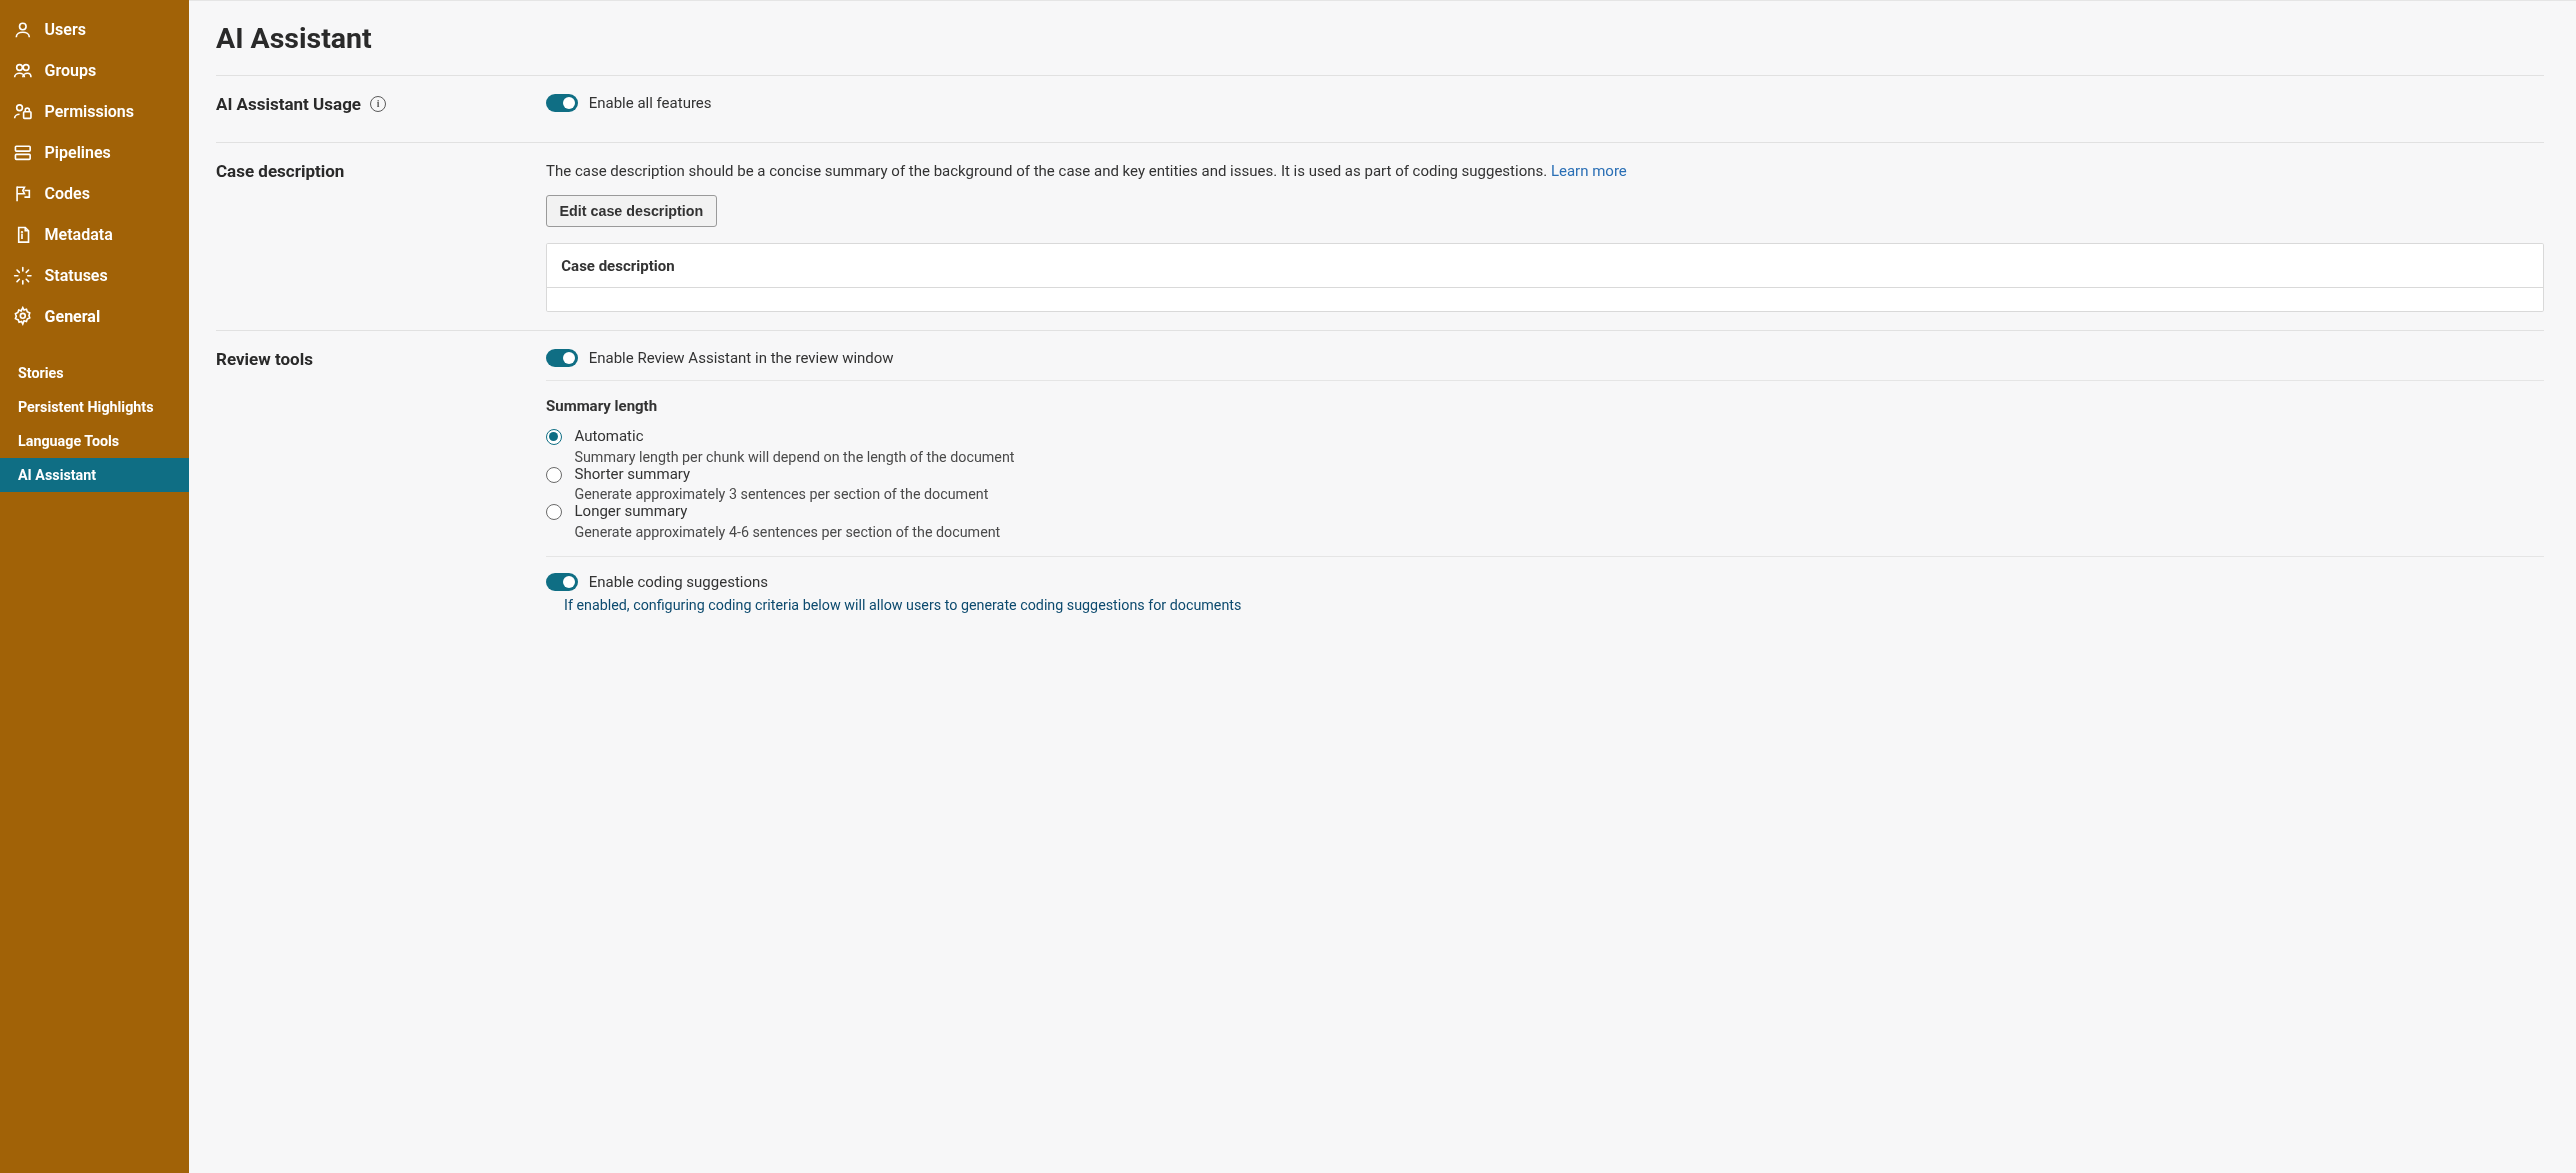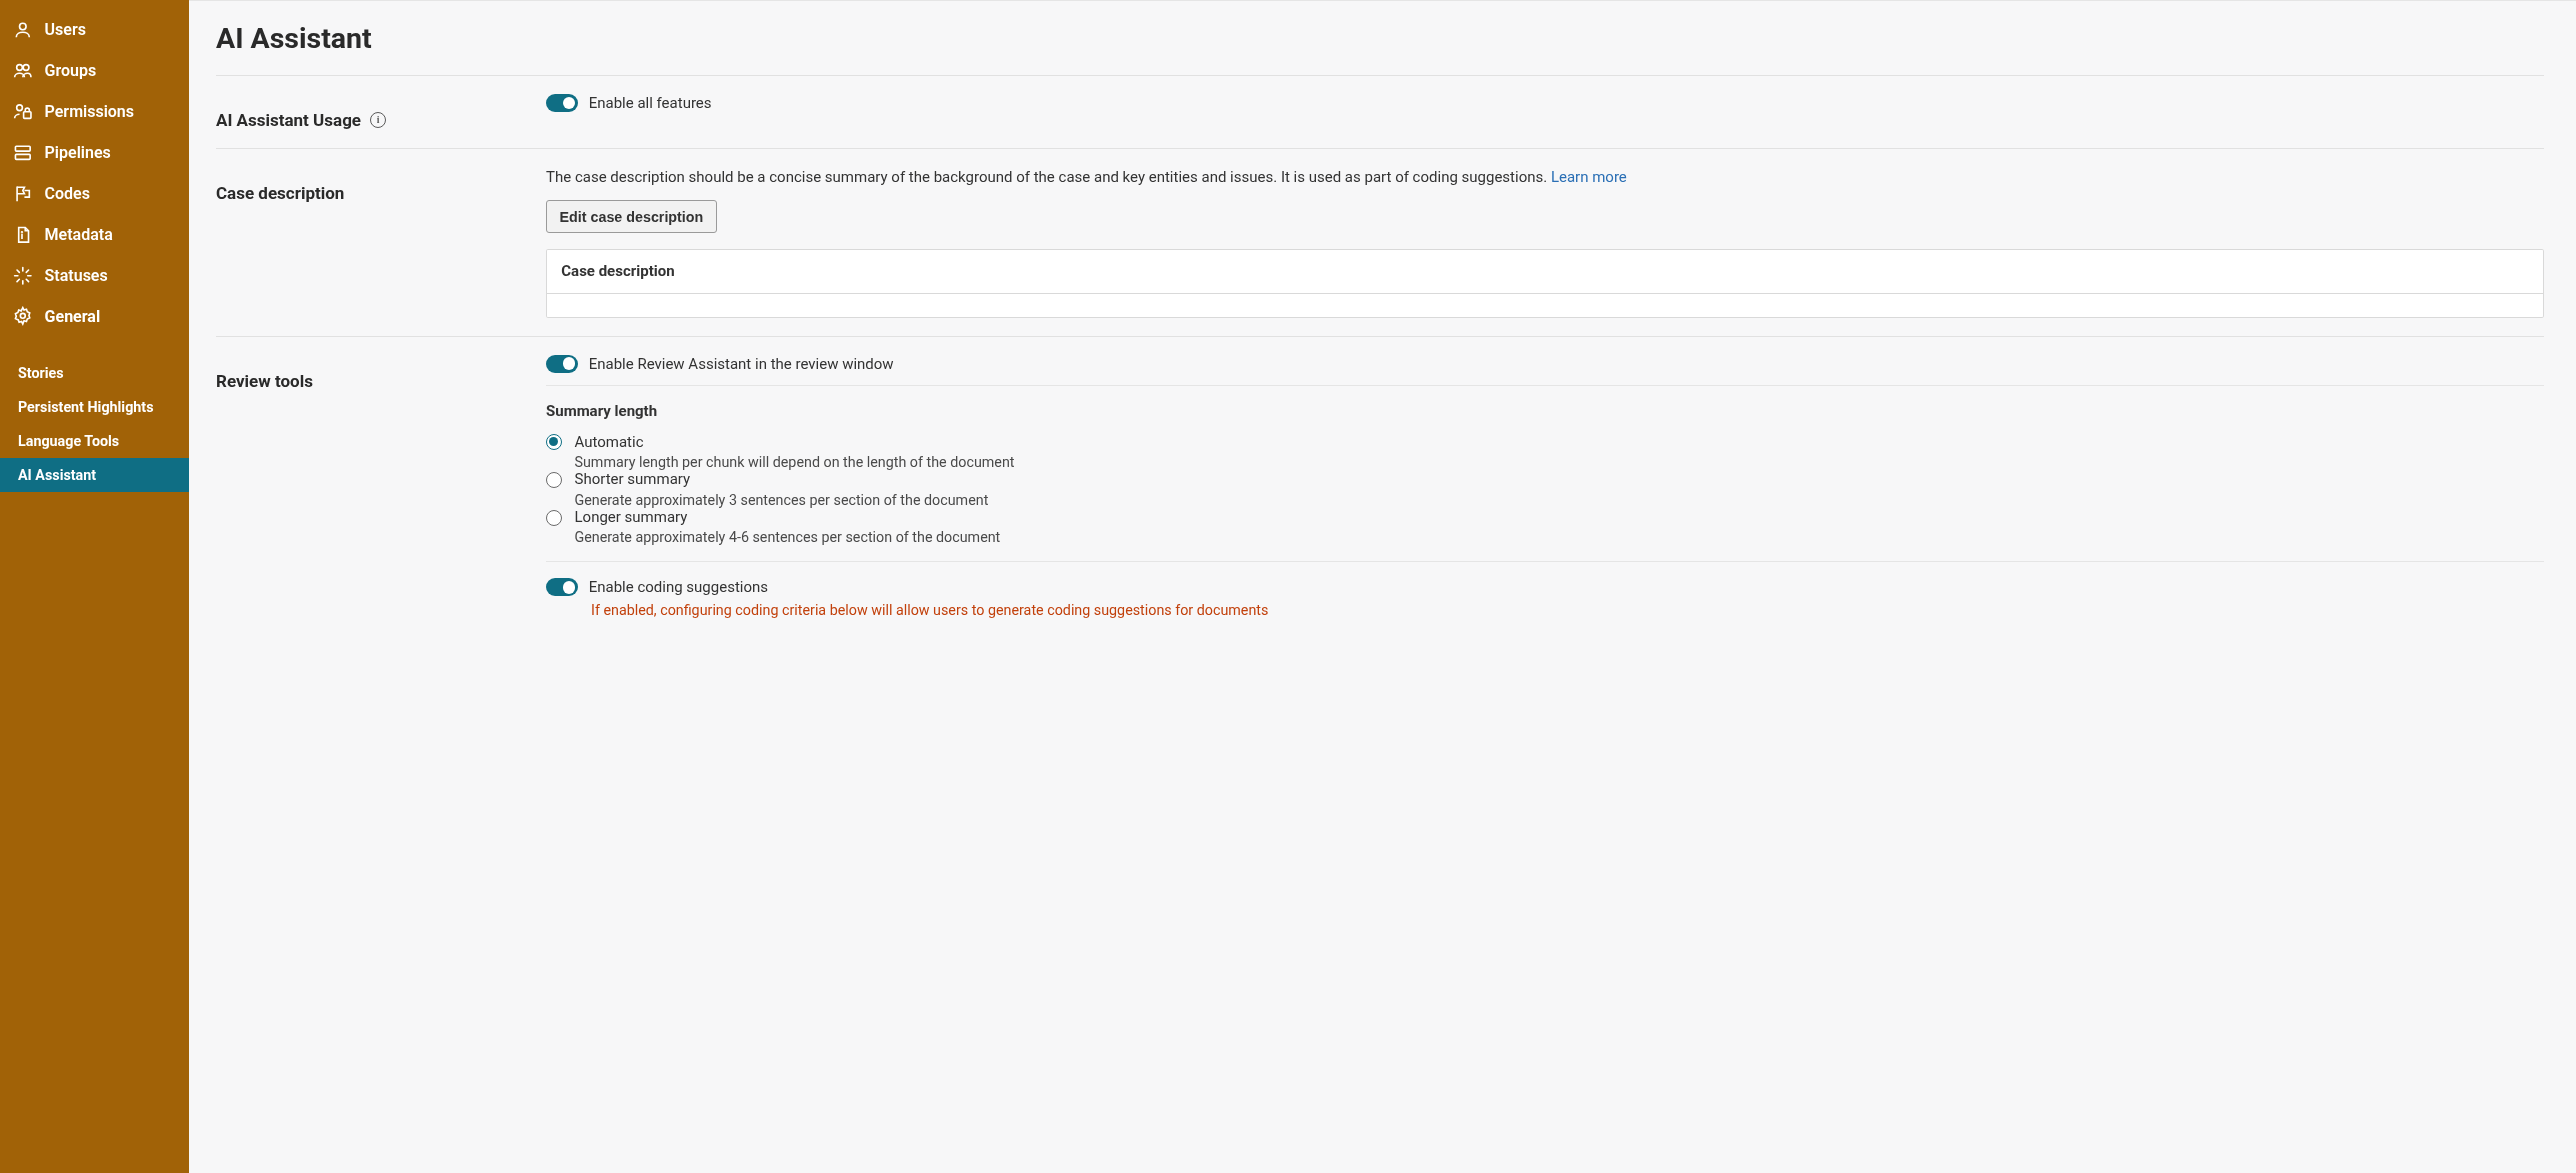--- a/index.html
+++ b/index.html
@@ -70,21 +70,20 @@
     flex-shrink: 0;
     padding-right: 18px;
   }
   .section-label h2 {
     font-size: 17px;
     font-weight: 700;
     color: #2a2a2a;
     display: flex;
     align-items: center;
     gap: 9px;
-    margin-top: 16px;
   }
   .section-content {
     flex: 1;
   }
 
   .info-icon {
     width: 16px; height: 16px;
     border: 1.3px solid #5a5a5a;
     border-radius: 50%;
     display: inline-flex;
@@ -158,21 +157,21 @@
     flex-shrink: 0; margin-top: 1.8px; background:#fff; position:relative;
   }
   .radio.checked { border-color: #0f6e84; }
   .radio.checked::after {
     content:""; width:9px; height:9px; border-radius:50%; background:#0f6e84;
     position:absolute; top:1.8px; left:1.8px;
   }
   .radio-text .rlabel { font-size: 15px; color:#333; }
   .radio-text .rdesc { font-size: 14.3px; color:#4a4a4a; margin-top:3.6px; }
 
-  .helper-text { font-size: 14.3px; color:#c2410c; margin-top:3.6px; margin-left: 45px; line-height:1.4; }
+  .helper-text { font-size: 14.3px; color:#0c4a6e; margin-top:3.6px; margin-left: 18px; line-height:1.4; }
 </style>
 </head>
 <body>
 
 <div class="sidebar">
   <div class="nav-section">
 
     <div class="nav-item">
       <span class="icon">
         <svg viewBox="0 0 24 24" width="19.6" height="19.6" fill="none" stroke="#fff" stroke-width="2">

